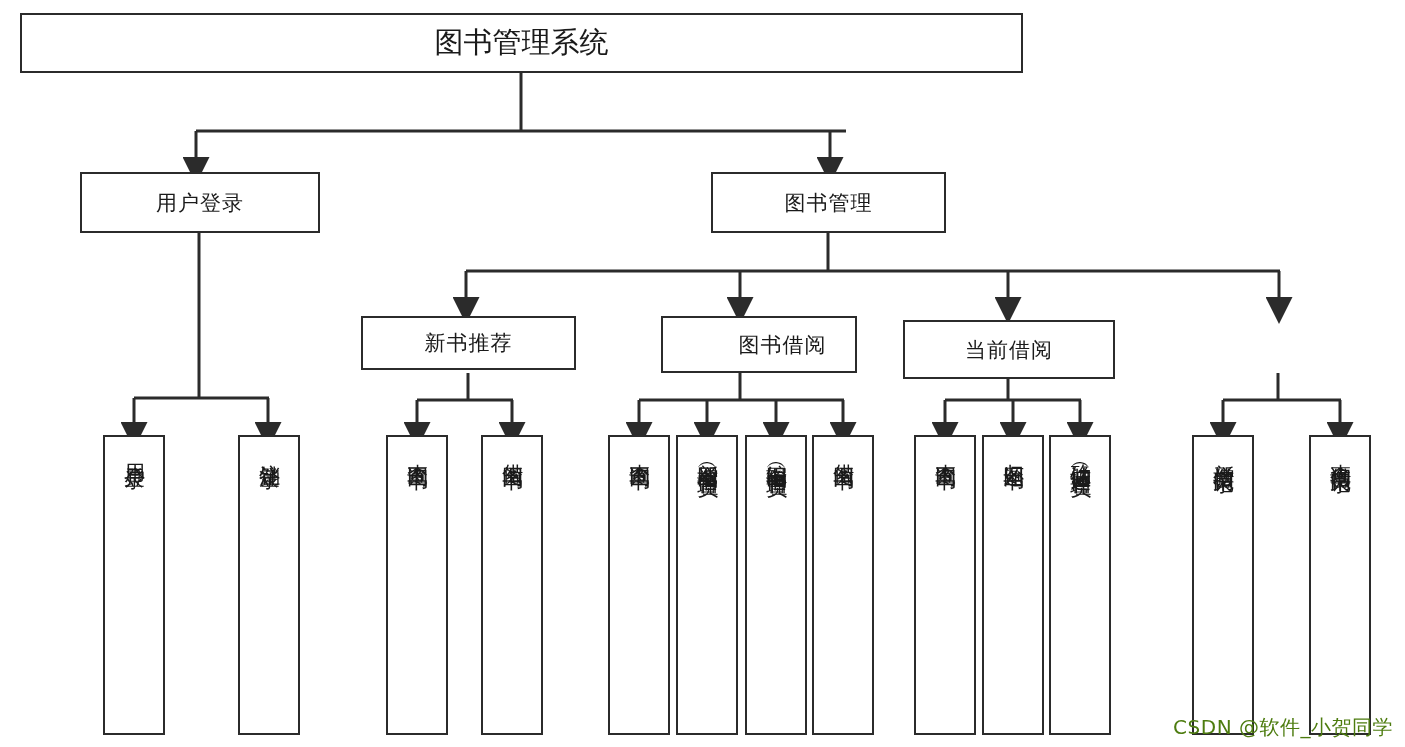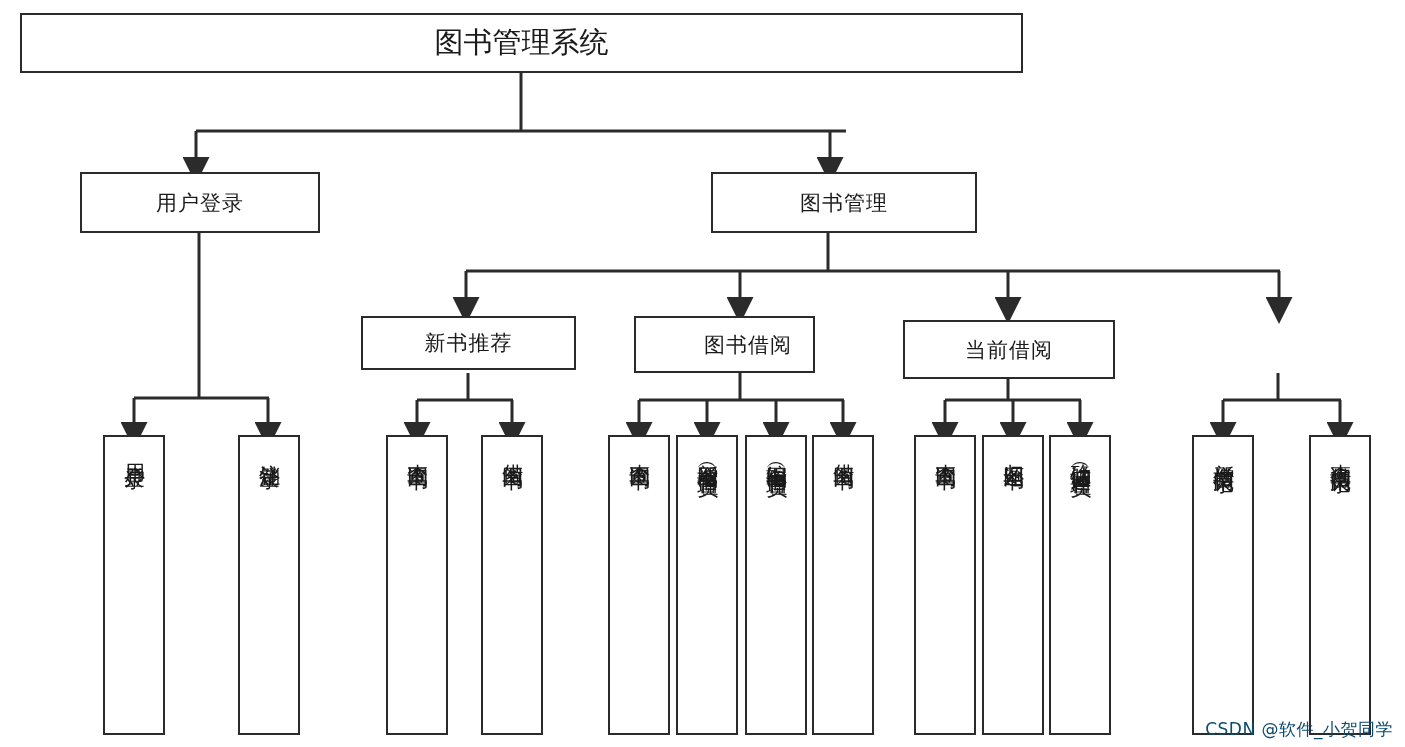--- a/index.html
+++ b/index.html
@@ -53,22 +53,22 @@
     font-size: 21px;
     line-height: 1.12;
     letter-spacing: 2px;
     white-space: pre;
     color: #1a1a1a;
   }
   .watermark {
     position: absolute;
     right: 12px;
     bottom: 6px;
-    font-size: 17px;
-    color: #0c4a6e;
+    font-size: 20px;
+    color: #4d7c0f;
     letter-spacing: 0.5px;
     white-space: nowrap;
   }
 </style>
 </head>
 <body>
 
 <div id="canvas">
 
   <svg class="wires" viewBox="0 0 1405 747" xmlns="http://www.w3.org/2000/svg">
@@ -121,28 +121,28 @@
     </g>
   </svg>
 
   <div class="node root" style="left:20px; top:13px; width:1003px; height:60px;">
     <span>图书管理系统</span>
   </div>
 
   <div class="node h" style="left:80px; top:172px; width:240px; height:61px;">
     <span>用户登录</span>
   </div>
-  <div class="node h" style="left:711px; top:172px; width:266px; height:61px;">
+  <div class="node h" style="left:711px; top:172px; width:235px; height:61px;">
     <span>图书管理</span>
   </div>
 
   <div class="node h" style="left:361px; top:316px; width:215px; height:54px;">
     <span>新书推荐</span>
   </div>
-  <div class="node h" style="left:634px; top:316px; width:181px; height:57px;padding-left:47px;">
+  <div class="node h" style="left:661px; top:316px; width:196px; height:57px;padding-left:47px;">
     <span>图书借阅</span>
   </div>
   <div class="node h" style="left:903px; top:320px; width:212px; height:59px;">
     <span>当前借阅</span>
   </div>
 
   <div class="node leaf" style="left:103px; top:435px; width:62px; height:300px;">
     <span class="vtext">用户登录</span>
   </div>
   <div class="node leaf" style="left:238px; top:435px; width:62px; height:300px;">

